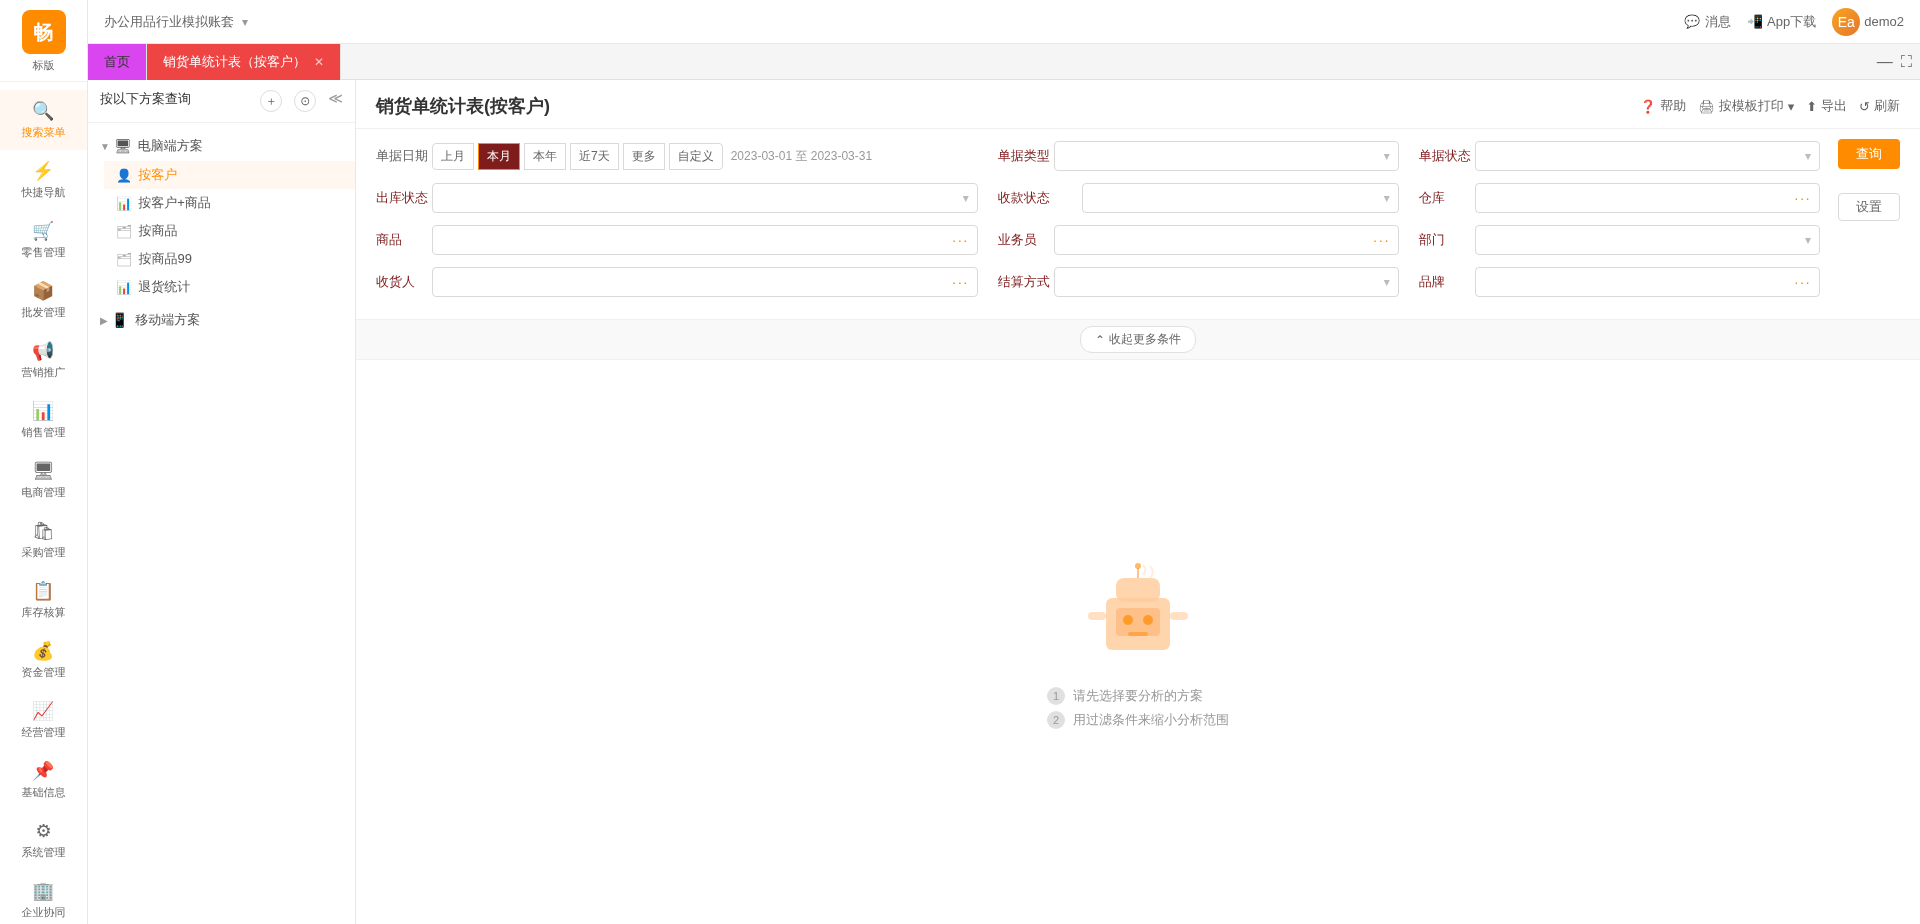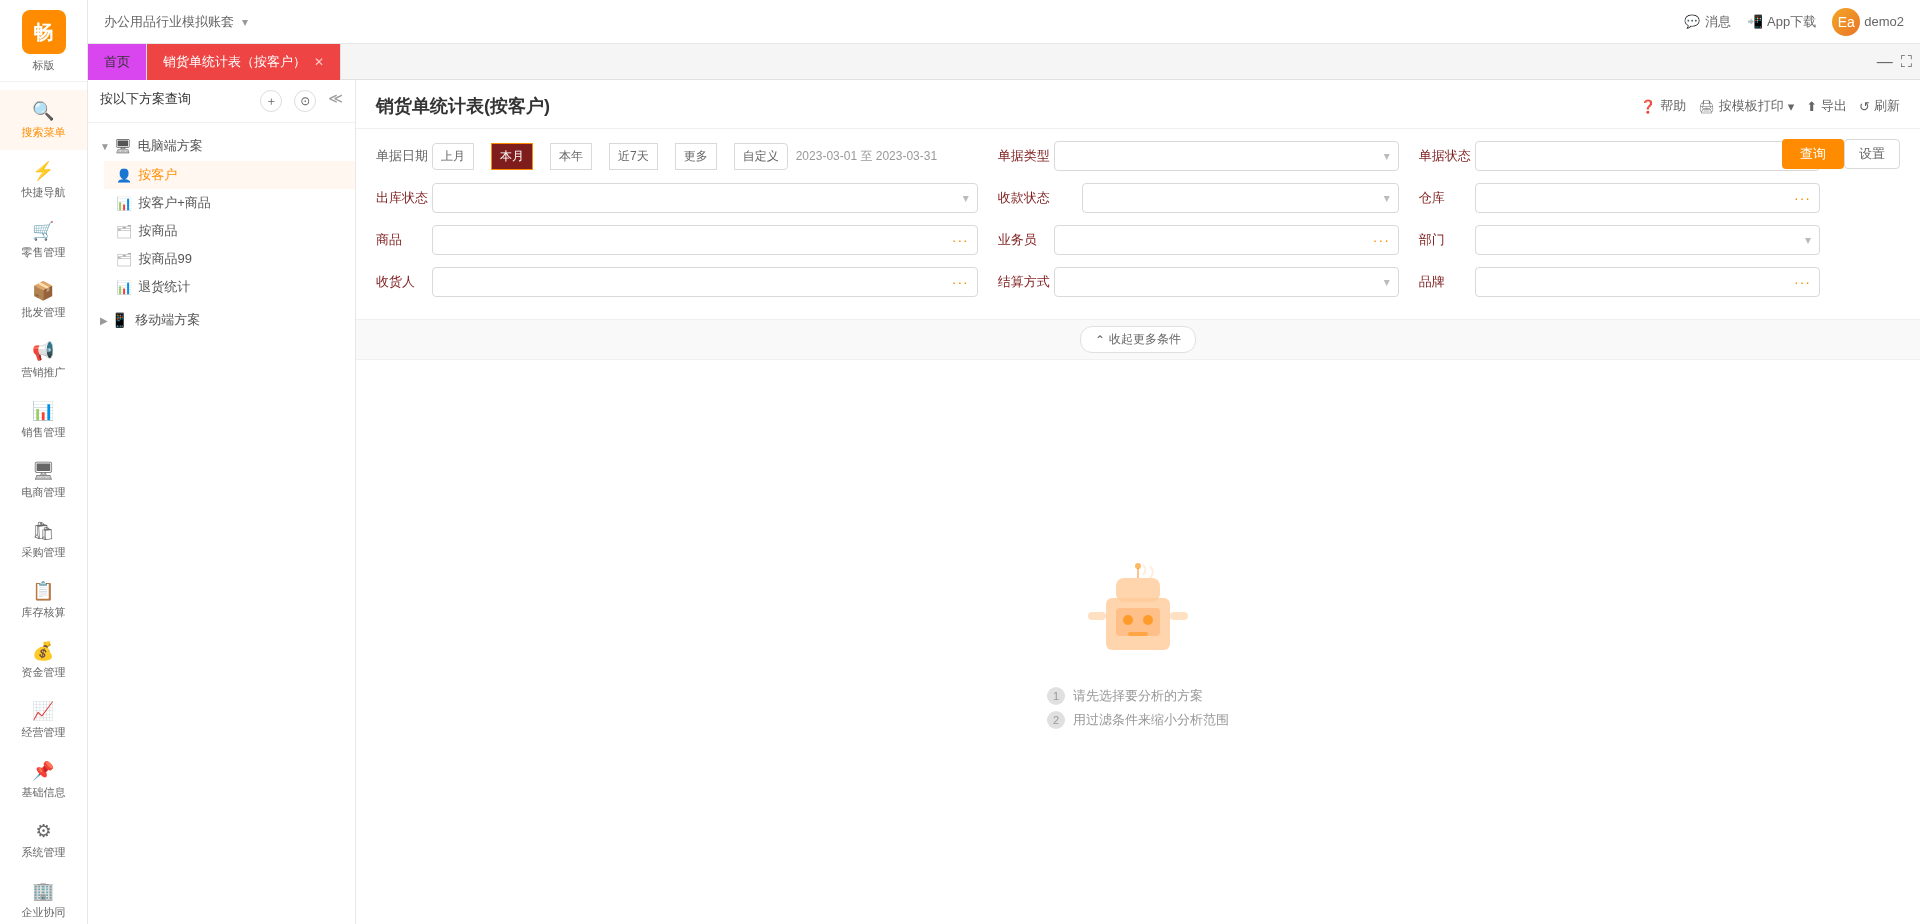--- a/index.html
+++ b/index.html
@@ -66,21 +66,21 @@
     .action-link { display: flex; align-items: center; gap: 4px; color: #666; font-size: 13px; cursor: pointer; }
     .filter-row { display: flex; align-items: center; margin-bottom: 12px; gap: 0; }
     .filter-row:last-child { margin-bottom: 0; }
     .filter-item { display: flex; align-items: center; flex: 1; min-width: 0; }
     .filter-label { color: #7f1d1d; font-size: 13px; white-space: nowrap; min-width: 56px; }
     .filter-control { flex: 1; height: 30px; border: 1px solid #d9d9d9; border-radius: 4px; padding: 0 8px; font-size: 13px; color: #333; display: flex; align-items: center; justify-content: space-between; cursor: pointer; background: #fff; position: relative; }
     .filter-control-text { color: #333; font-size: 13px; }
     .filter-control-icon { color: #bbb; font-size: 12px; }
     .filter-control-dots { color: #ff8c00; font-size: 14px; letter-spacing: 1px; }
     .date-label { color: #666; font-size: 13px; white-space: nowrap; min-width: 56px; }
-    .date-btns { display: flex; gap: 17px; }
+    .date-btns { display: flex; gap: 4px; }
     .date-btn { padding: 4px 8px; border: 1px solid #d9d9d9; font-size: 12px; cursor: pointer; color: #666; background: #fff; }
     .date-btn:first-child { border-radius: 4px 0 0 4px; }
     .date-btn:last-child { border-radius: 0 4px 4px 0; }
     .date-btn.active { background: #7f1d1d; color: #fff; border-color: #ff8c00; }
     .date-range { color: #999; font-size: 12px; margin-left: 8px; }
     .filter-separator { width: 20px; flex-shrink: 0; }
 
     
     .collapse-bar { background: #f9f9f9; padding: 6px; display: flex; align-items: center; justify-content: center; cursor: pointer; border-bottom: 1px solid #f0f0f0; flex-shrink: 0; }
     .collapse-text { color: #666; font-size: 12px; display: flex; align-items: center; gap: 4px; background: #fff; border: 1px solid #e0e0e0; border-radius: 12px; padding: 4px 14px; }
@@ -379,21 +379,21 @@
           <div class="filter-item" style="flex:1;">
             <span class="filter-label">品牌</span>
             <div class="filter-control">
               <span class="filter-control-text"></span>
               <span class="filter-control-dots">···</span>
             </div>
           </div>
           <div style="width:80px;"></div>
         </div>
 
-        <div style="position:absolute; right:20px; top:10px; display:flex; gap:0;">
+        <div style="position:absolute; right:20px; top:10px; display:flex; flex-direction:column; gap:24px;">
           <button class="btn-query">查询</button>
           <button class="btn-settings">设置</button>
         </div>
       </div>
 
       <div class="collapse-bar">
         <div class="collapse-text">
           <span>⌃</span>
           <span>收起更多条件</span>
         </div>

